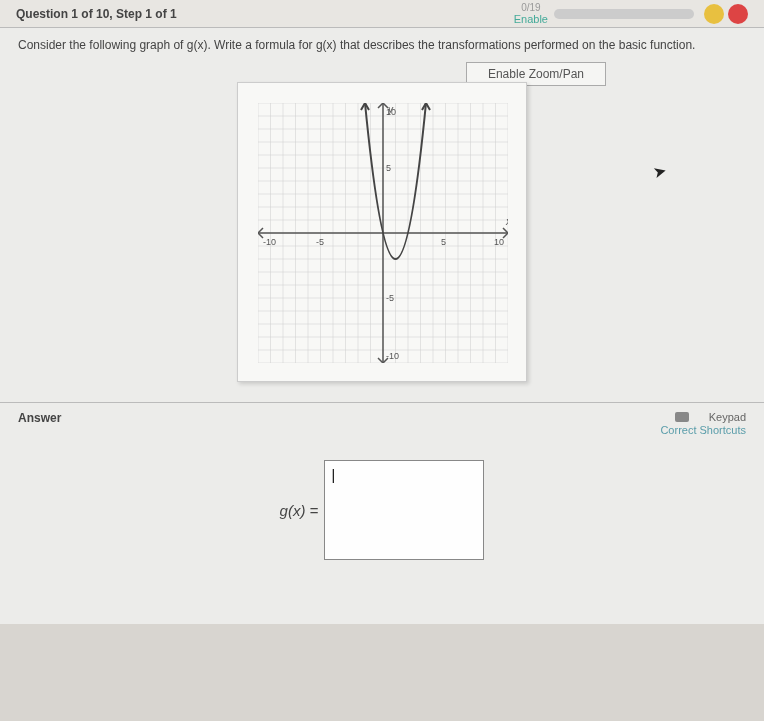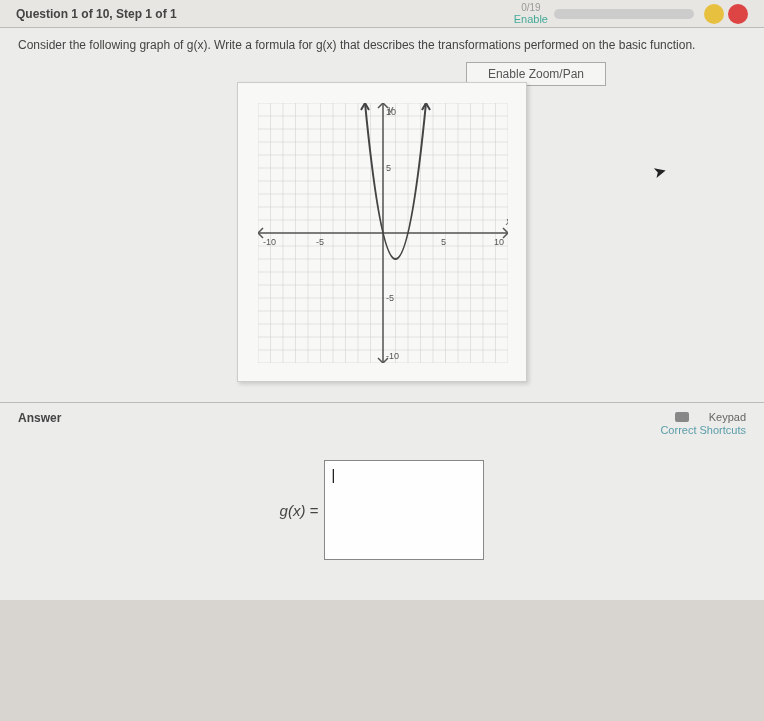--- a/index.html
+++ b/index.html
@@ -77,21 +77,21 @@
       position: relative;
       margin-top: 20px;
     }
     .graph-inner {
       position: absolute;
       left: 20px; right: 20px; top: 20px; bottom: 20px;
     }
     .answer-section {
       background: #ececea;
       border-top: 1px solid #bbb;
-      padding: 8px 18px 40px 18px;
+      padding: 8px 18px 64px 18px;
       position: relative;
     }
     .answer-header {
       display: flex;
       justify-content: space-between;
       font-size: 12px;
       color: #555;
     }
     .answer-label { font-weight: bold; color: #444; }
     .helpers { text-align: right; font-size: 11px; color: #7aa; }

